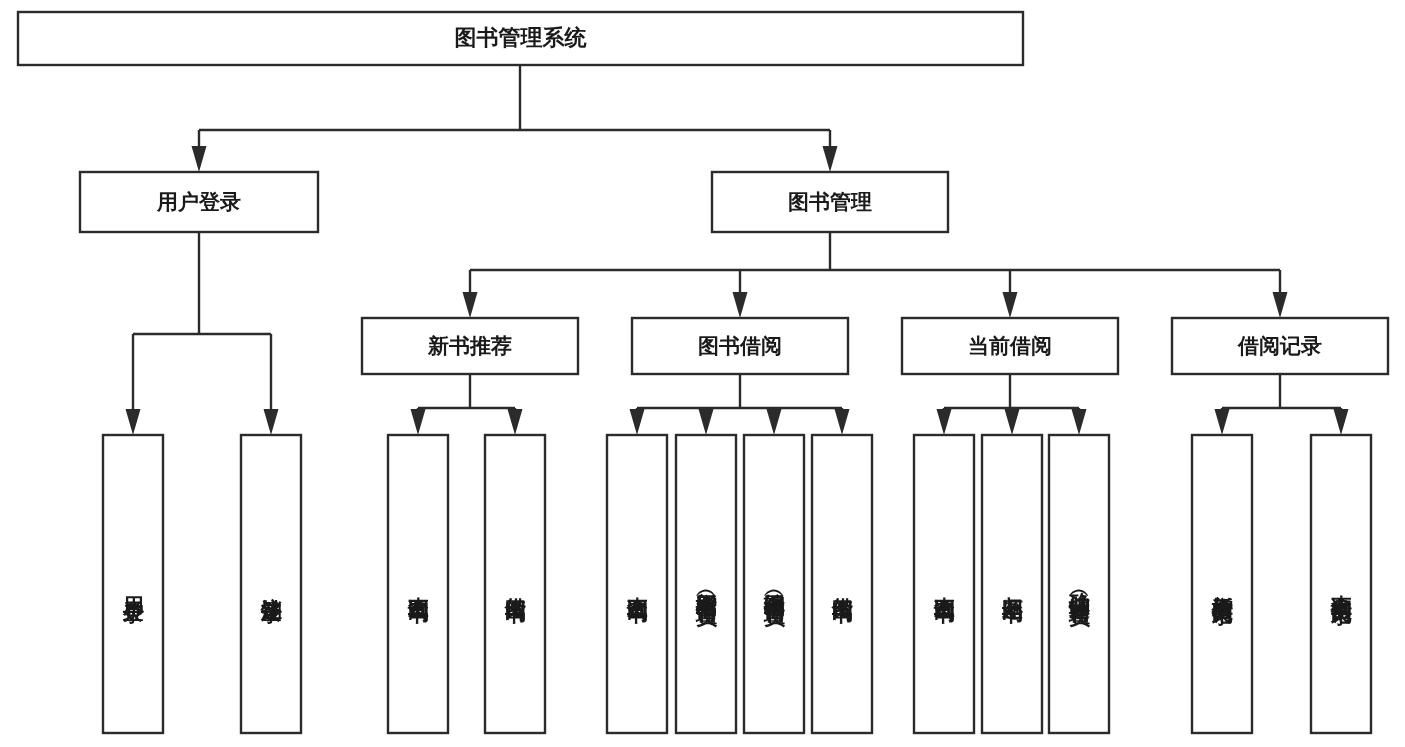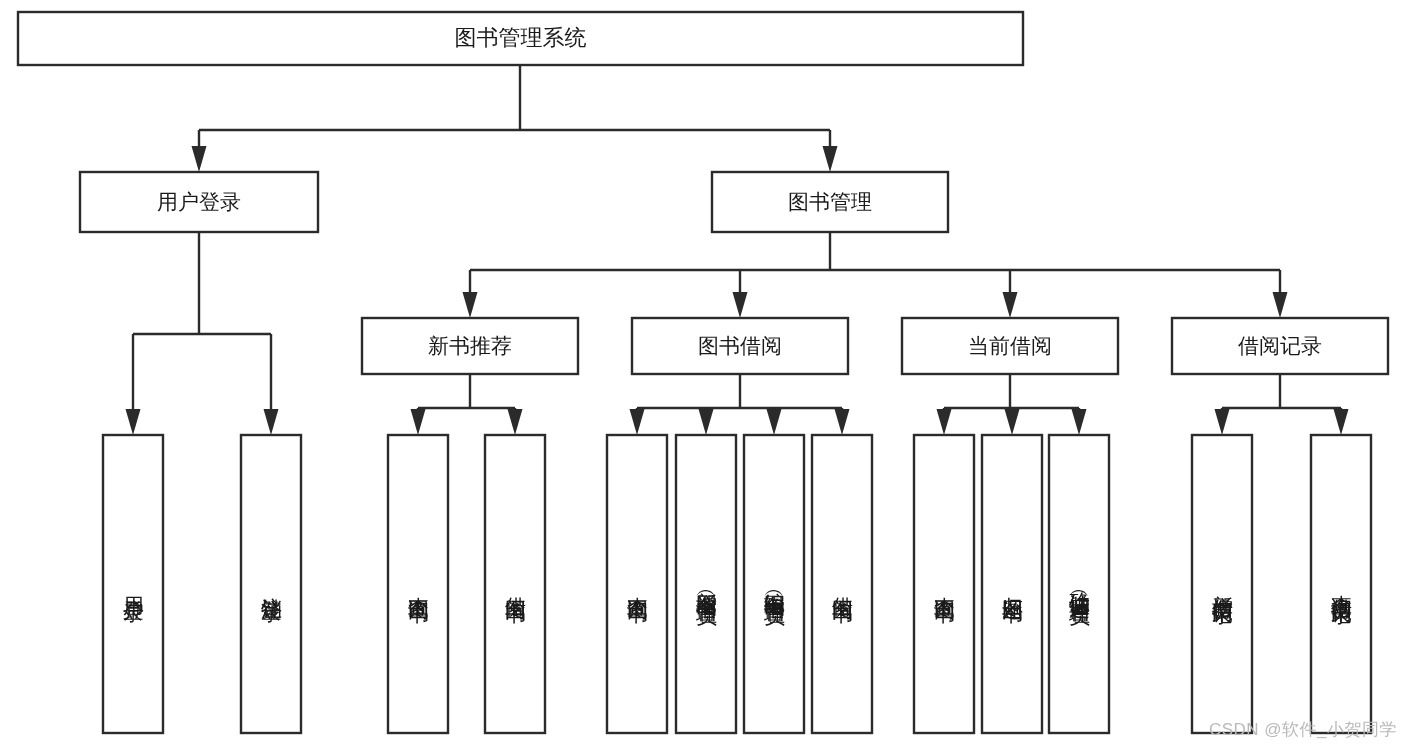--- a/index.html
+++ b/index.html
@@ -11,20 +11,21 @@
     width: 1405px;
     height: 747px;
     font-family: "Liberation Sans", "DejaVu Sans", sans-serif;
     overflow: hidden;
     position: relative;
   }
   #diagram-root {
     position: relative;
     width: 1405px;
     height: 747px;
+    font-weight: bold;
   }
   svg#tree-svg {
     position: absolute;
     left: 0;
     top: 0;
     width: 1405px;
     height: 747px;
     display: block;
   }
   .node-box {
@@ -226,15 +227,14 @@
         <span class="vlabel-text">确认归还（管理员）</span>
       </div>
       <div class="vlabel-wrap" style="left: 1192px; top: 435px; width: 60px; height: 298px;">
         <span class="vlabel-text">新增借阅记录</span>
       </div>
       <div class="vlabel-wrap" style="left: 1311px; top: 435px; width: 60px; height: 298px;">
         <span class="vlabel-text">查询借阅记录</span>
       </div>
     </div>
 
-  <div id="watermark">CSDN @软件_小贺同学</div>
 
 </div>
 
 </body></html>

